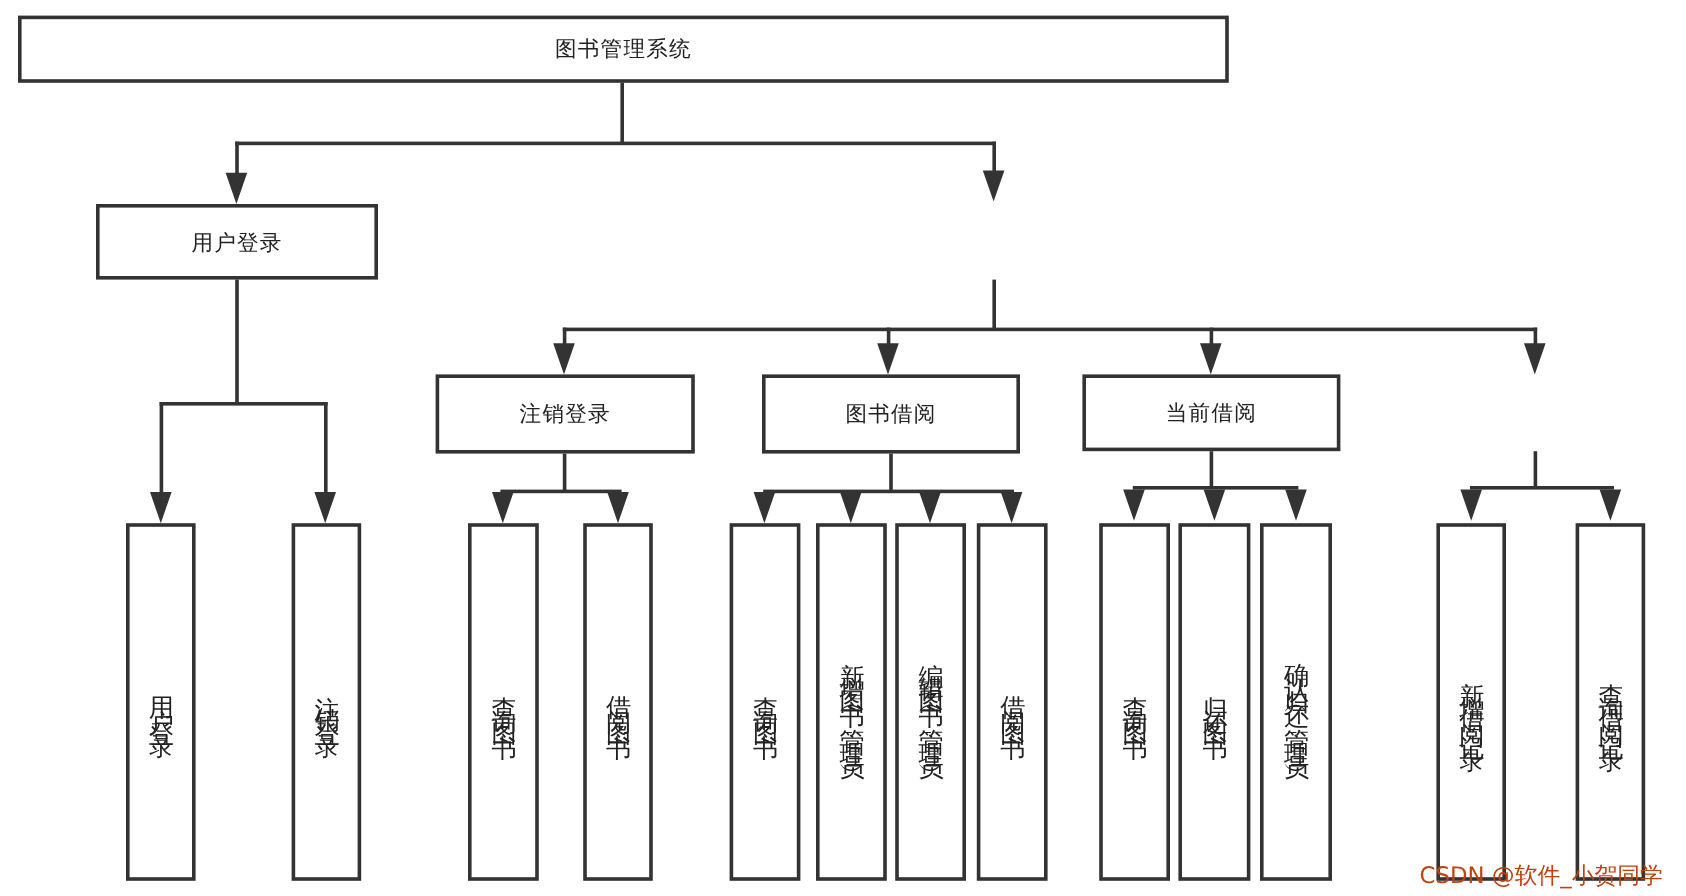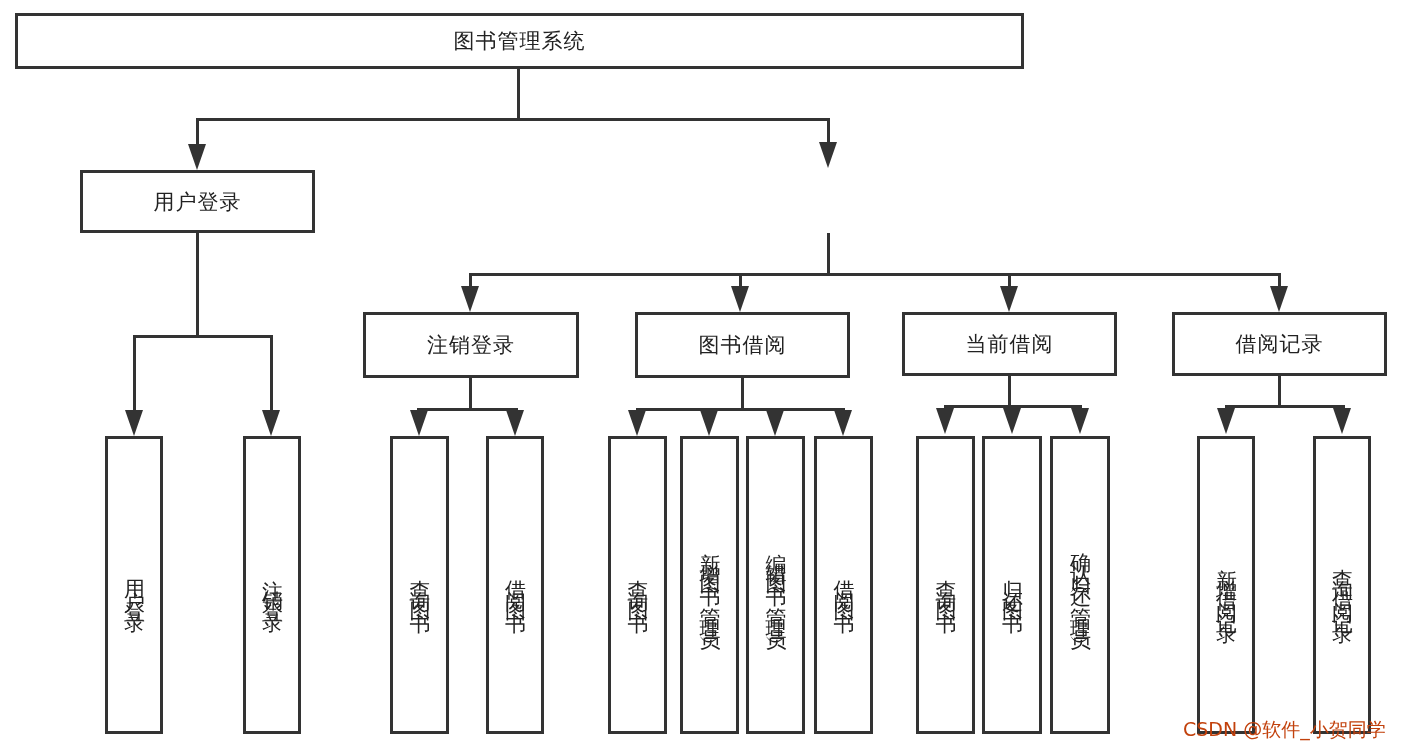--- a/index.html
+++ b/index.html
@@ -6,21 +6,21 @@
   .canvas {
     position:relative; width:1405px; height:747px; background:#ffffff;
     font-family:"DejaVu Sans","Liberation Sans",sans-serif; overflow:hidden;
   }
   .node {
     position:absolute; box-sizing:border-box;
     border:3px solid #333333; background:#ffffff;
     display:flex; align-items:center; justify-content:center;
     color:#222222;
   }
-  .h-label { font-size:21px; letter-spacing:1px; white-space:nowrap; }
+  .h-label { font-size:18px; letter-spacing:1px; white-space:nowrap; }
   .v-label {
     writing-mode:vertical-rl; text-orientation:mixed;
     font-size:21px; letter-spacing:11px; line-height:1;
   }
   .ln { position:absolute; background:#333333; }
   .arr {
     position:absolute; width:0; height:0;
     border-left:9px solid transparent; border-right:9px solid transparent;
     border-top:26px solid #333333;
   }
@@ -68,23 +68,20 @@
   <div class="arr" style="left:1270px; top:286px;"></div>
 
   <div class="node" style="left:363px; top:312px; width:216px; height:66px;">
     <span class="h-label">注销登录</span>
   </div>
   <div class="node" style="left:902px; top:312px; width:215px; height:64px;">
     <span class="h-label">当前借阅</span>
   </div>
   <div class="node" style="left:635px; top:312px; width:215px; height:66px;">
     <span class="h-label">图书借阅</span>
-  </div>
-  <div class="node" style="left:1172px; top:312px; width:215px; height:64px;">
-    <span class="h-label">借阅记录</span>
   </div>
 
   <div class="ln" style="left:469px; top:378px; width:3px; height:32px;"></div>
   <div class="ln" style="left:417px; top:408px; width:101px; height:3px;"></div>
   <div class="arr" style="left:410px; top:410px;"></div>
   <div class="arr" style="left:506px; top:410px;"></div>
 
   <div class="ln" style="left:741px; top:378px; width:3px; height:32px;"></div>
   <div class="ln" style="left:636px; top:408px; width:209px; height:3px;"></div>
   <div class="arr" style="left:628px; top:410px;"></div>

